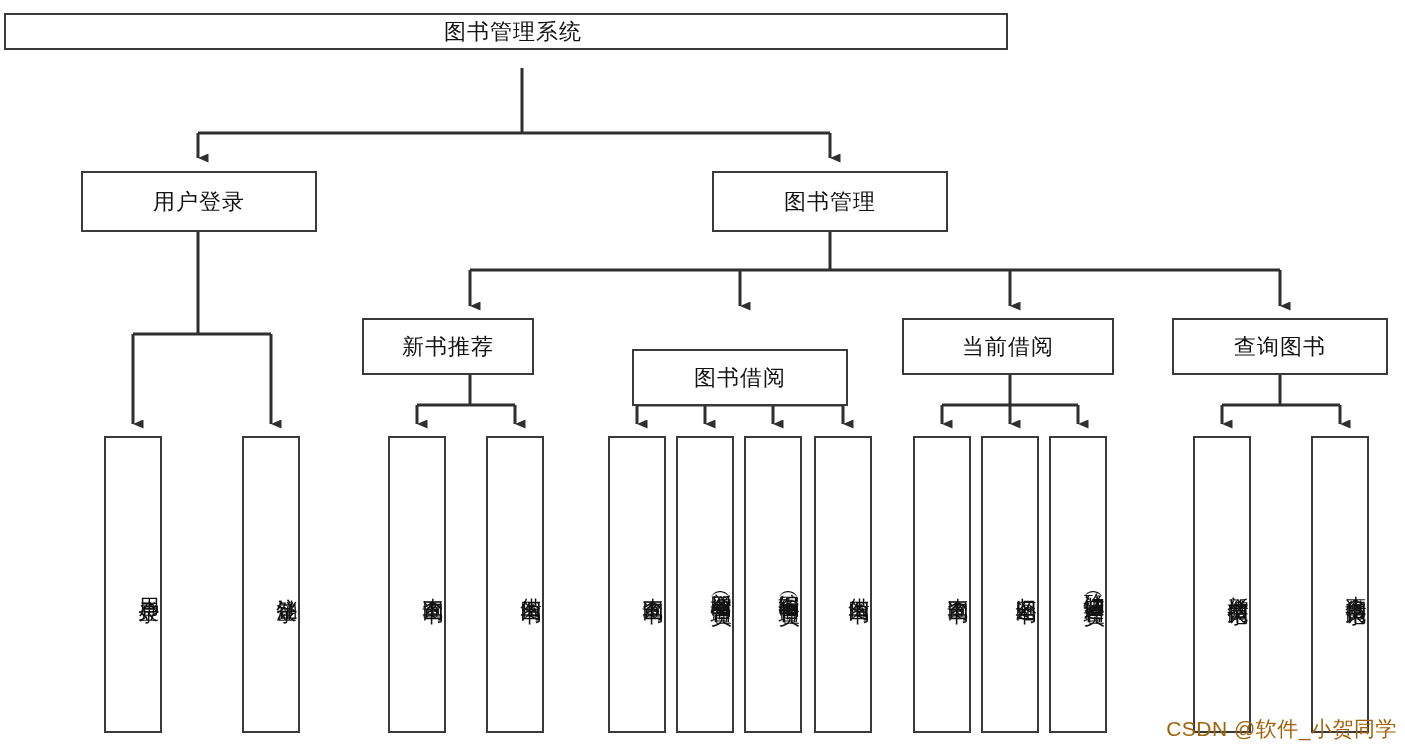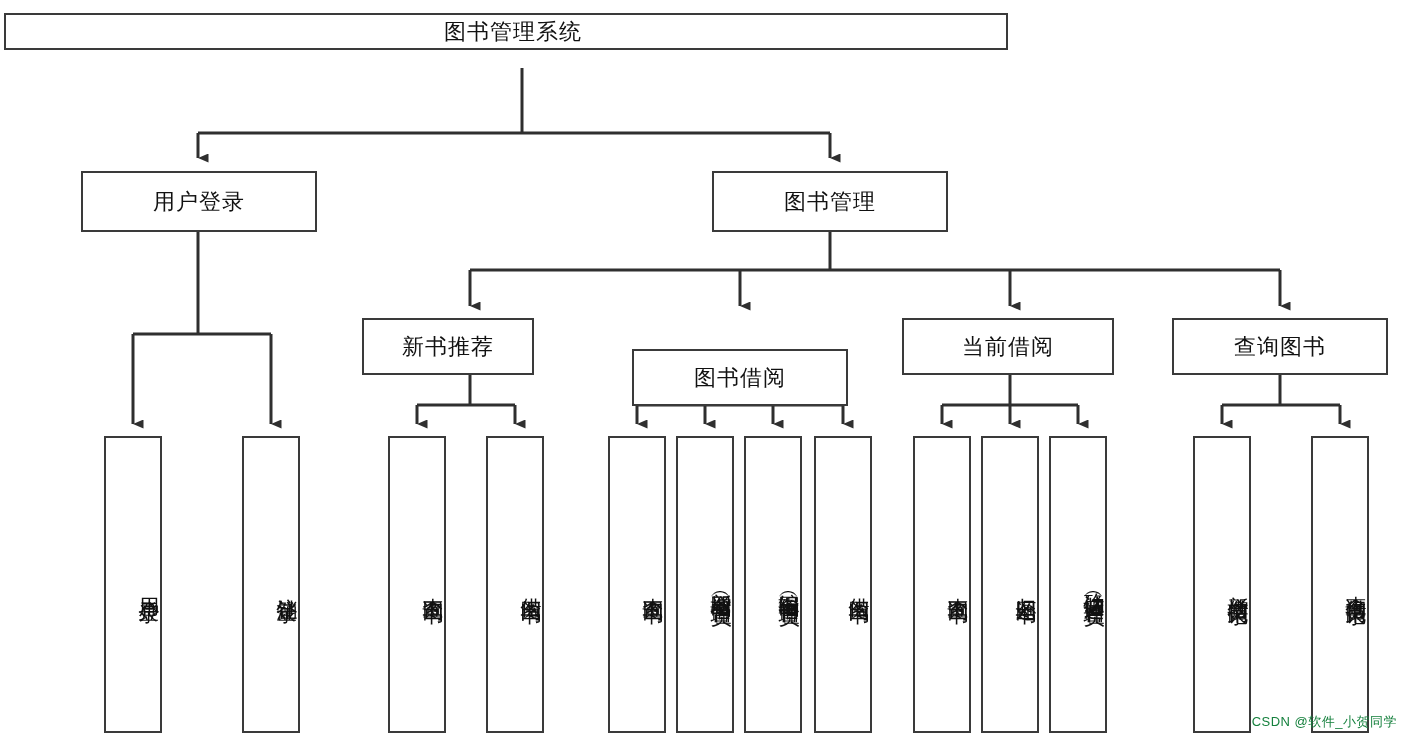--- a/index.html
+++ b/index.html
@@ -48,23 +48,23 @@
     position: absolute;
     left: 0;
     top: 0;
     width: 1405px;
     height: 747px;
     pointer-events: none;
   }
   .watermark {
     position: absolute;
     right: 8px;
-    bottom: 16px;
-    font-size: 13px;
-    color: #15803d;
+    bottom: 4px;
+    font-size: 21px;
+    color: #a16207;
     letter-spacing: 0.5px;
     white-space: nowrap;
   }
 </style>
 </head>
 <body>
 
 <div id="canvas">
 
   <svg id="links" viewBox="0 0 1405 747">

